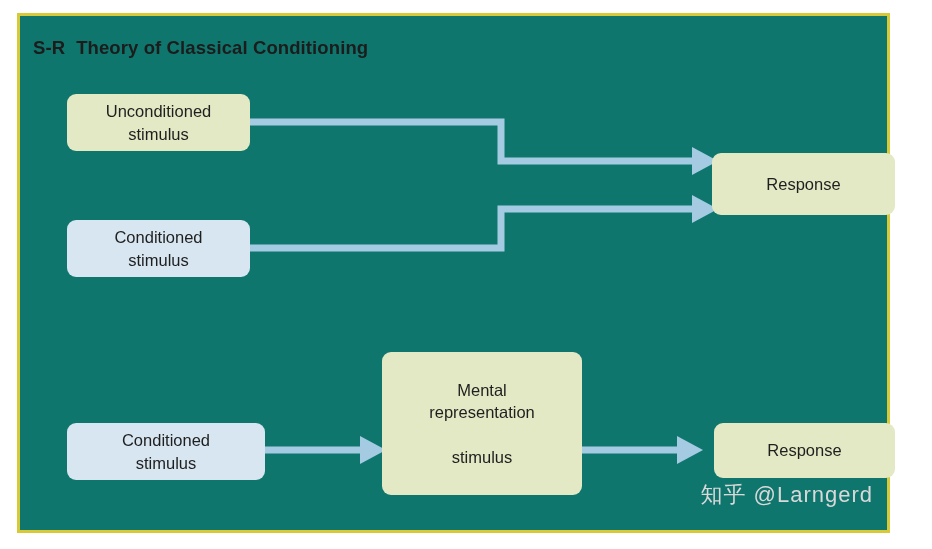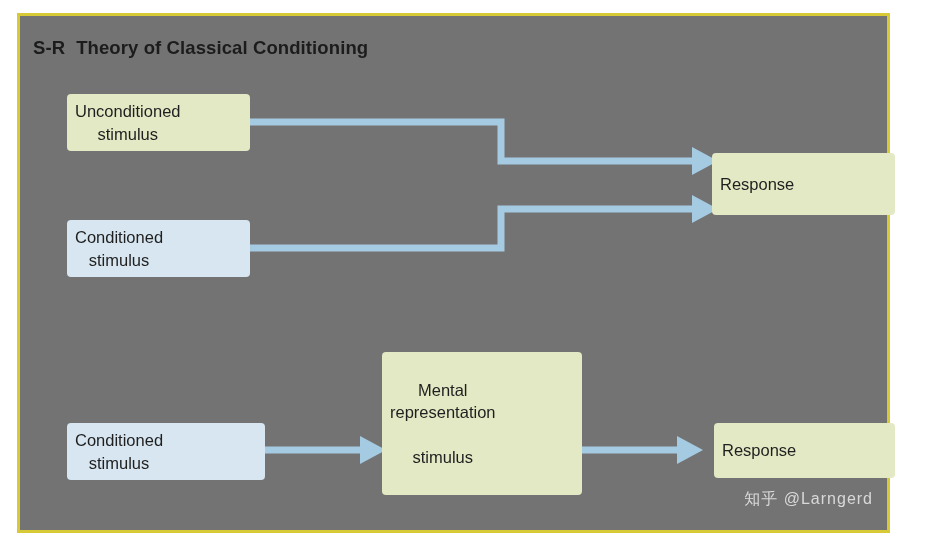--- a/index.html
+++ b/index.html
@@ -15,42 +15,42 @@
     position: relative;
   }
 
   #frame {
     position: absolute;
     left: 17px;
     top: 13px;
     width: 873px;
     height: 520px;
     border: 3px solid #d8c936;
-    background: #737373;
+    background: #0f766e;
     box-sizing: border-box;
   }
 
   .section-title {
     position: absolute;
     font-size: 18.5px;
     font-weight: bold;
     color: #1c1c1c;
     letter-spacing: 0.1px;
     white-space: nowrap;
   }
   #title-sr { left: 13px; top: 21px; }
   #title-ss { left: 13px; top: 295px; }
   .title-code { margin-right: 11px; }
 
   .node {
     position: absolute;
-    border-radius: 4px;
+    border-radius: 9px;
     display: flex;
     align-items: center;
-    justify-content: flex-start;
+    justify-content: center;
     text-align: center;
     color: #1f1f1f;
     font-size: 16.5px;
     line-height: 1.35;
     box-sizing: border-box;
     padding: 4px 8px;
   }
   .node-olive { background: #e3e9c4; }
   .node-blue  { background: #d7e6f0; }
 
@@ -70,21 +70,21 @@
     left: 0; top: 0;
     width: 895px;
     height: 520px;
     pointer-events: none;
   }
 
   #watermark {
     position: absolute;
     right: 14px;
     bottom: 20px;
-    font-size: 16px;
+    font-size: 22px;
     color: #d9d9d9;
     letter-spacing: 1px;
     white-space: nowrap;
     user-select: none;
   }
 </style>
 </head>
 <body>
 
 <div id="frame">

